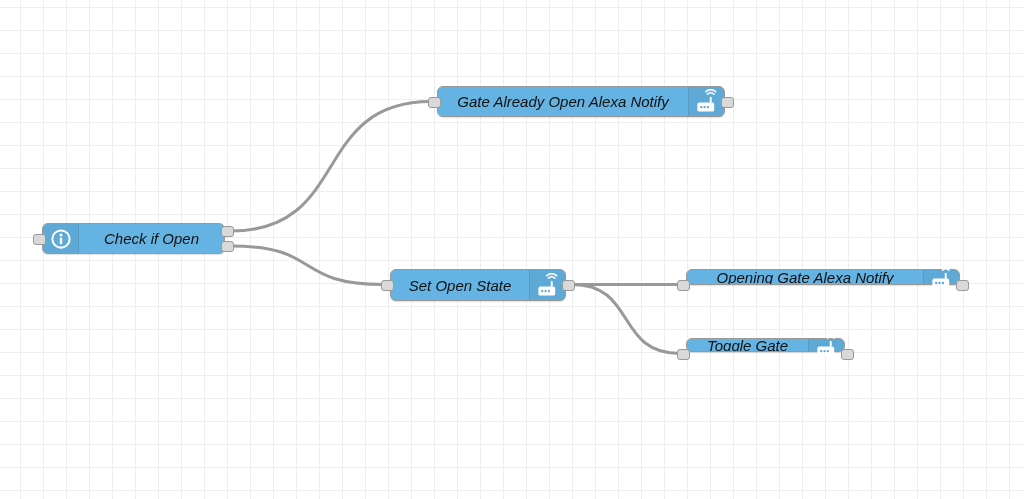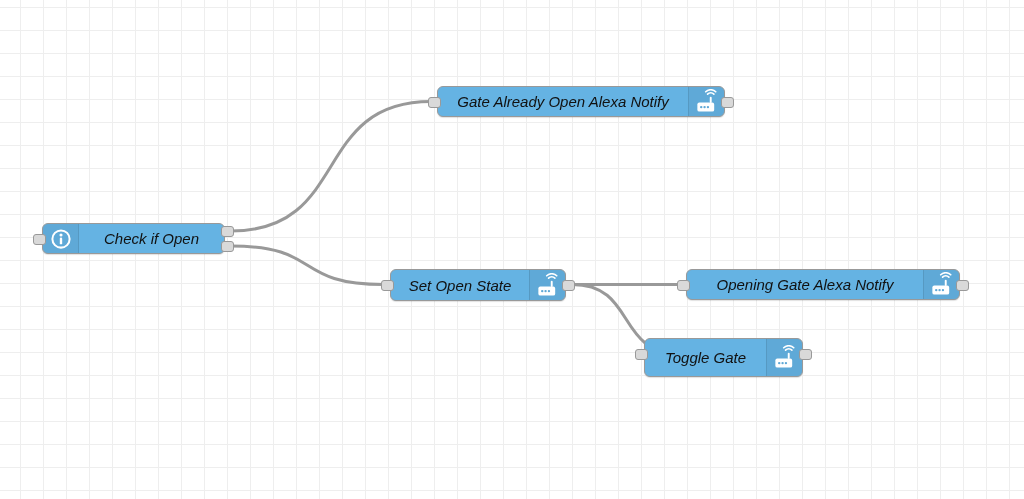--- a/index.html
+++ b/index.html
@@ -120,37 +120,37 @@
           <circle cx="11" cy="18.8" r="1.25" fill="#5fa8d6"></circle>
           <circle cx="14.5" cy="18.8" r="1.25" fill="#5fa8d6"></circle>
           <rect x="16.4" y="8" width="2" height="6.5" rx="1" fill="#ffffff"></rect>
           <path d="M14.1 5.3 A4.7 4.7 0 0 1 20.7 5.3" fill="none" stroke="#ffffff" stroke-width="1.7" stroke-linecap="round"></path>
           <path d="M12.2 2.9 A7.4 7.4 0 0 1 22.6 2.9" fill="none" stroke="#ffffff" stroke-width="1.7" stroke-linecap="round"></path>
         </svg>
       </div>
       <div class="port input" style="top: 10px;"></div>
       <div class="port output" style="top: 9.5px;"></div>
     </div>
-    <div class="node" style="left: 686px; top: 269px; width: 274px; height: 31px; background: rgb(101, 179, 227);">
+    <div class="node" style="left: 686px; top: 269px; width: 274px; height: 16px; background: rgb(101, 179, 227);">
       <span class="label">Opening Gate Alexa Notify</span>
       <div class="icon-region right">
         <svg width="25" height="25" viewBox="0 0 26 26">
           <rect x="3.5" y="14" width="17.5" height="9.5" rx="2" fill="#ffffff"></rect>
           <circle cx="7.5" cy="18.8" r="1.25" fill="#5fa8d6"></circle>
           <circle cx="11" cy="18.8" r="1.25" fill="#5fa8d6"></circle>
           <circle cx="14.5" cy="18.8" r="1.25" fill="#5fa8d6"></circle>
           <rect x="16.4" y="8" width="2" height="6.5" rx="1" fill="#ffffff"></rect>
           <path d="M14.1 5.3 A4.7 4.7 0 0 1 20.7 5.3" fill="none" stroke="#ffffff" stroke-width="1.7" stroke-linecap="round"></path>
           <path d="M12.2 2.9 A7.4 7.4 0 0 1 22.6 2.9" fill="none" stroke="#ffffff" stroke-width="1.7" stroke-linecap="round"></path>
         </svg>
       </div>
       <div class="port input" style="top: 10px;"></div>
       <div class="port output" style="top: 9.5px;"></div>
     </div>
-    <div class="node" style="left: 644px; top: 338px; width: 159px; height: 39px; background: rgb(101, 179, 227);">
+    <div class="node" style="left: 686px; top: 338px; width: 159px; height: 14px; background: rgb(101, 179, 227);">
       <span class="label">Toggle Gate</span>
       <div class="icon-region right">
         <svg width="25" height="25" viewBox="0 0 26 26">
           <rect x="3.5" y="14" width="17.5" height="9.5" rx="2" fill="#ffffff"></rect>
           <circle cx="7.5" cy="18.8" r="1.25" fill="#5fa8d6"></circle>
           <circle cx="11" cy="18.8" r="1.25" fill="#5fa8d6"></circle>
           <circle cx="14.5" cy="18.8" r="1.25" fill="#5fa8d6"></circle>
           <rect x="16.4" y="8" width="2" height="6.5" rx="1" fill="#ffffff"></rect>
           <path d="M14.1 5.3 A4.7 4.7 0 0 1 20.7 5.3" fill="none" stroke="#ffffff" stroke-width="1.7" stroke-linecap="round"></path>
           <path d="M12.2 2.9 A7.4 7.4 0 0 1 22.6 2.9" fill="none" stroke="#ffffff" stroke-width="1.7" stroke-linecap="round"></path>

